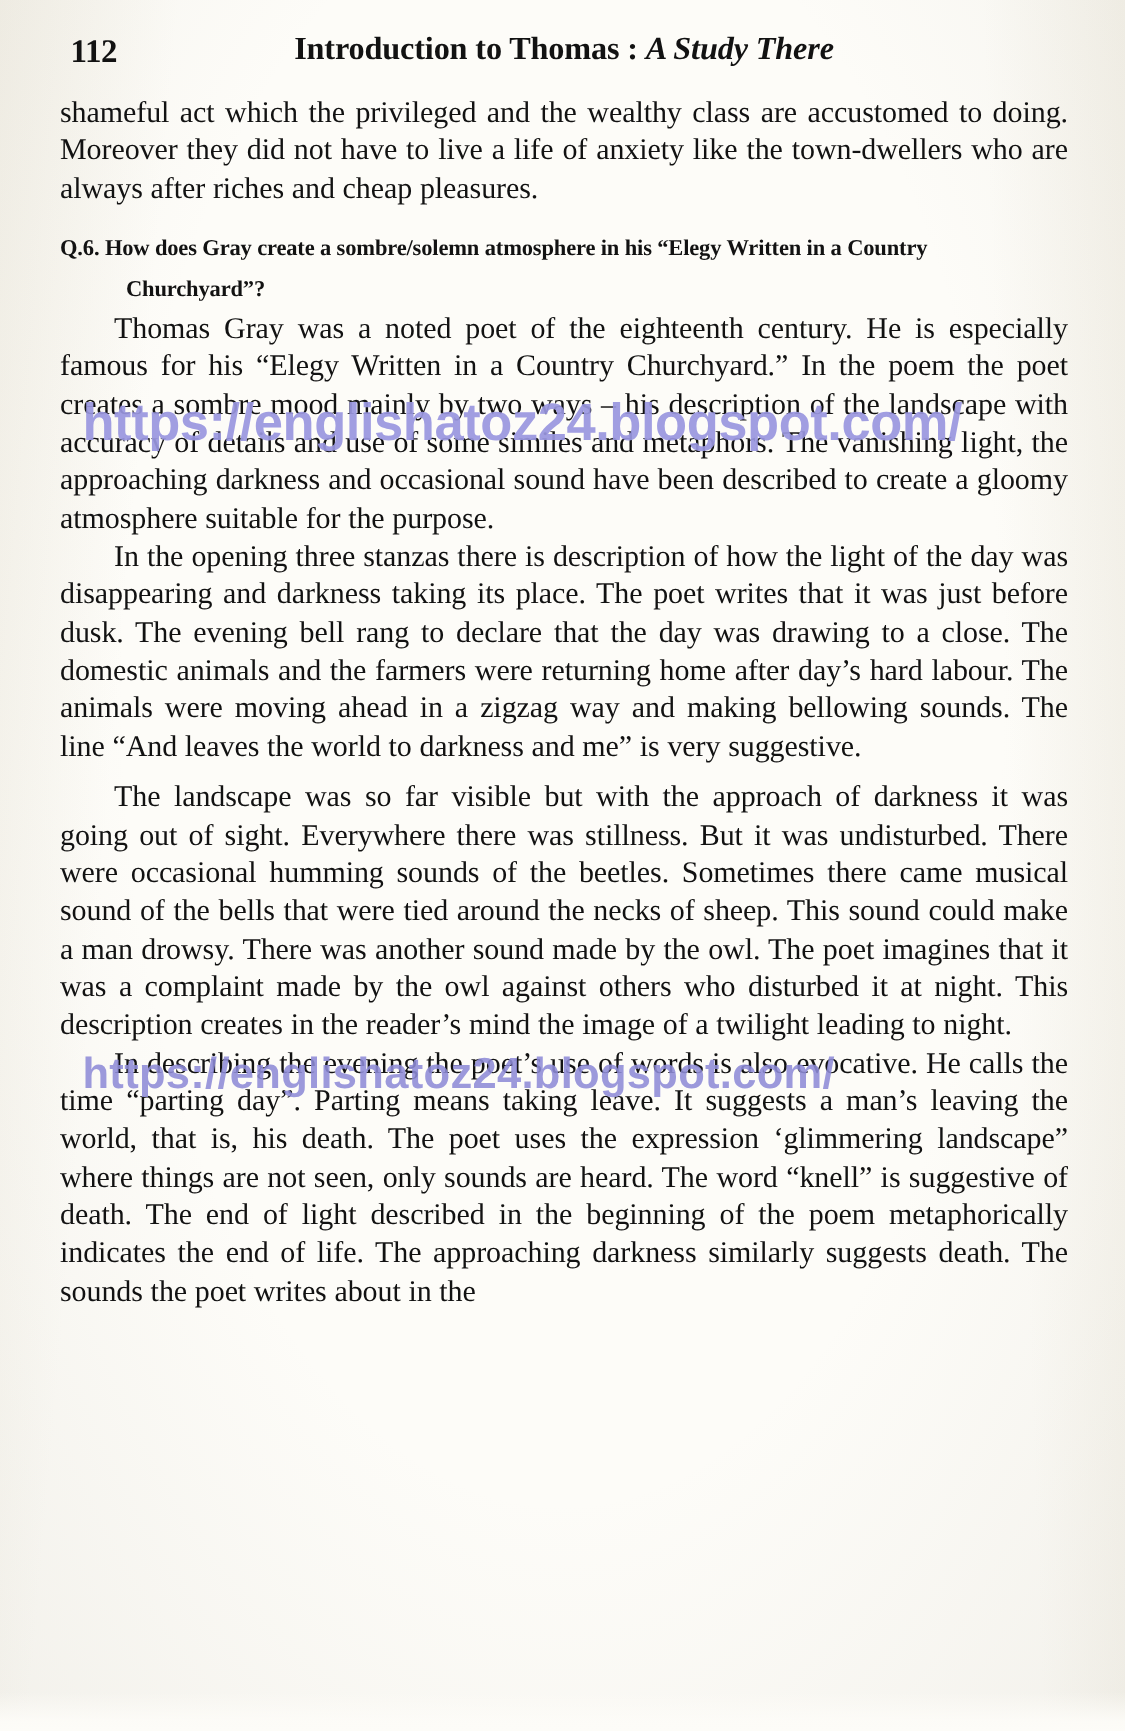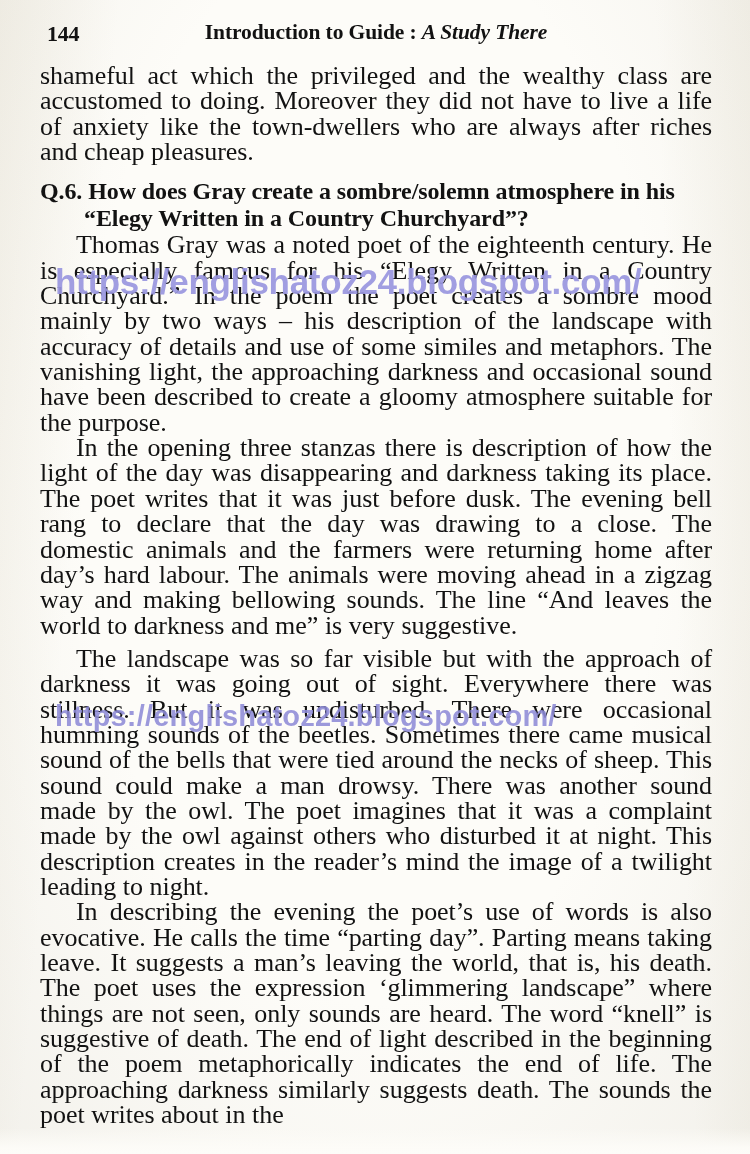--- a/index.html
+++ b/index.html
@@ -68,37 +68,37 @@
   
   .column {
     position: absolute;
     top: 63px;
     left: 40px;
     width: 672px;
   }
 
   p.para {
     margin: 0;
-    font-size: 26px;
+    font-size: 20px;
     line-height: 25.35px;
     text-align: justify;
     text-justify: inter-word;
     letter-spacing: -0.05px;
     word-spacing: 0.2px;
   }
 
   p.para.indent { text-indent: 36px; }
   p.gap-small  { margin-top: 8px; }
   p.gap-med    { }
   p.gap-heading{ margin-top: 14px; }
 
   
   .question {
     margin: 0;
-    font-size: 24px;
+    font-size: 15px;
     line-height: 27px;
     font-weight: bold;
     padding-left: 44px;
     text-indent: -44px;
     letter-spacing: -0.1px;
   }
 
   
   .watermark {
     position: absolute;
@@ -138,23 +138,23 @@
   }
 </style>
 </head>
 <body>
 
 <div class="page">
 
   <div class="paper-texture"></div>
 
   <div class="running-head">
-    <span class="folio">144</span>
+    <span class="folio">112</span>
     <div class="head-title">
-      <span class="head-main">Introduction to Guide : </span><span class="head-sub">A Study There</span>
+      <span class="head-main">Introduction to Thomas : </span><span class="head-sub">A Study There</span>
     </div>
   </div>
 
   <div class="column">
 
     <p class="para">shameful act which the privileged and the wealthy class are accustomed to doing. Moreover they did not have to live a life of anxiety like the town-dwellers who are always after riches and cheap pleasures.</p>
 
 
     <p class="question gap-heading">Q.6. How does Gray create a sombre/solemn atmosphere in his “Elegy Written in a Country Churchyard”?</p>
 

